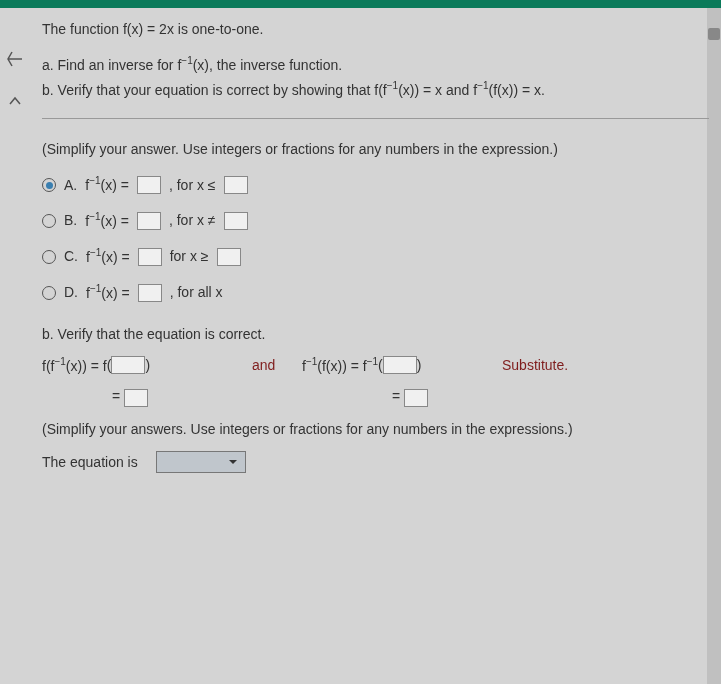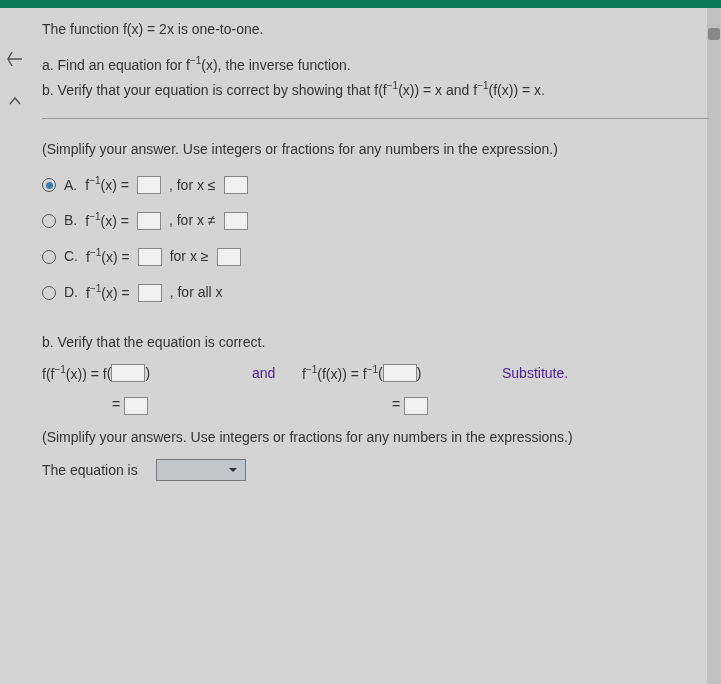--- a/index.html
+++ b/index.html
@@ -93,34 +93,34 @@
     min-width: 24px;
     height: 18px;
     border: 1px solid #888;
     background: #f0f0f0;
     vertical-align: middle;
   }
   .input-box.wide {
     min-width: 34px;
   }
   .section-b {
-    margin-top: 28px;
+    margin-top: 20px;
   }
   .verify-grid {
     display: grid;
     grid-template-columns: 210px 50px 200px auto;
     row-gap: 14px;
     align-items: center;
     margin: 14px 0;
   }
   .verify-grid .eq {
     white-space: nowrap;
   }
   .verify-grid .label {
-    color: #4c1d95;
+    color: #7f1d1d;
   }
   .dropdown {
     display: inline-flex;
     align-items: center;
     border: 1px solid #777;
     background: rgba(80,120,160,0.15);
     min-width: 90px;
     height: 22px;
     padding: 0 4px;
   }
@@ -180,21 +180,21 @@
 <div class="scroll-area">
   <div class="scroll-thumb"></div>
 </div>
 
 <div class="content">
 
   <div class="question-header">
     <div>The function f(x) = 2x is one-to-one.</div>
     <div class="sub-parts">
       <div>
-        <span>a. Find an equation for f</span><sup>−1</sup><span>(x), the inverse function.</span>
+        <span>a. Find an inverse for f</span><sup>−1</sup><span>(x), the inverse function.</span>
       </div>
       <div>
         <span>b. Verify that your equation is correct by showing that f</span><span>(f</span><sup>−1</sup><span>(x))</span><span> = x and f</span><sup>−1</sup><span>(f(x)) = x.</span>
       </div>
     </div>
   </div>
 
   <div class="divider"></div>
 
   <div class="section-a">

